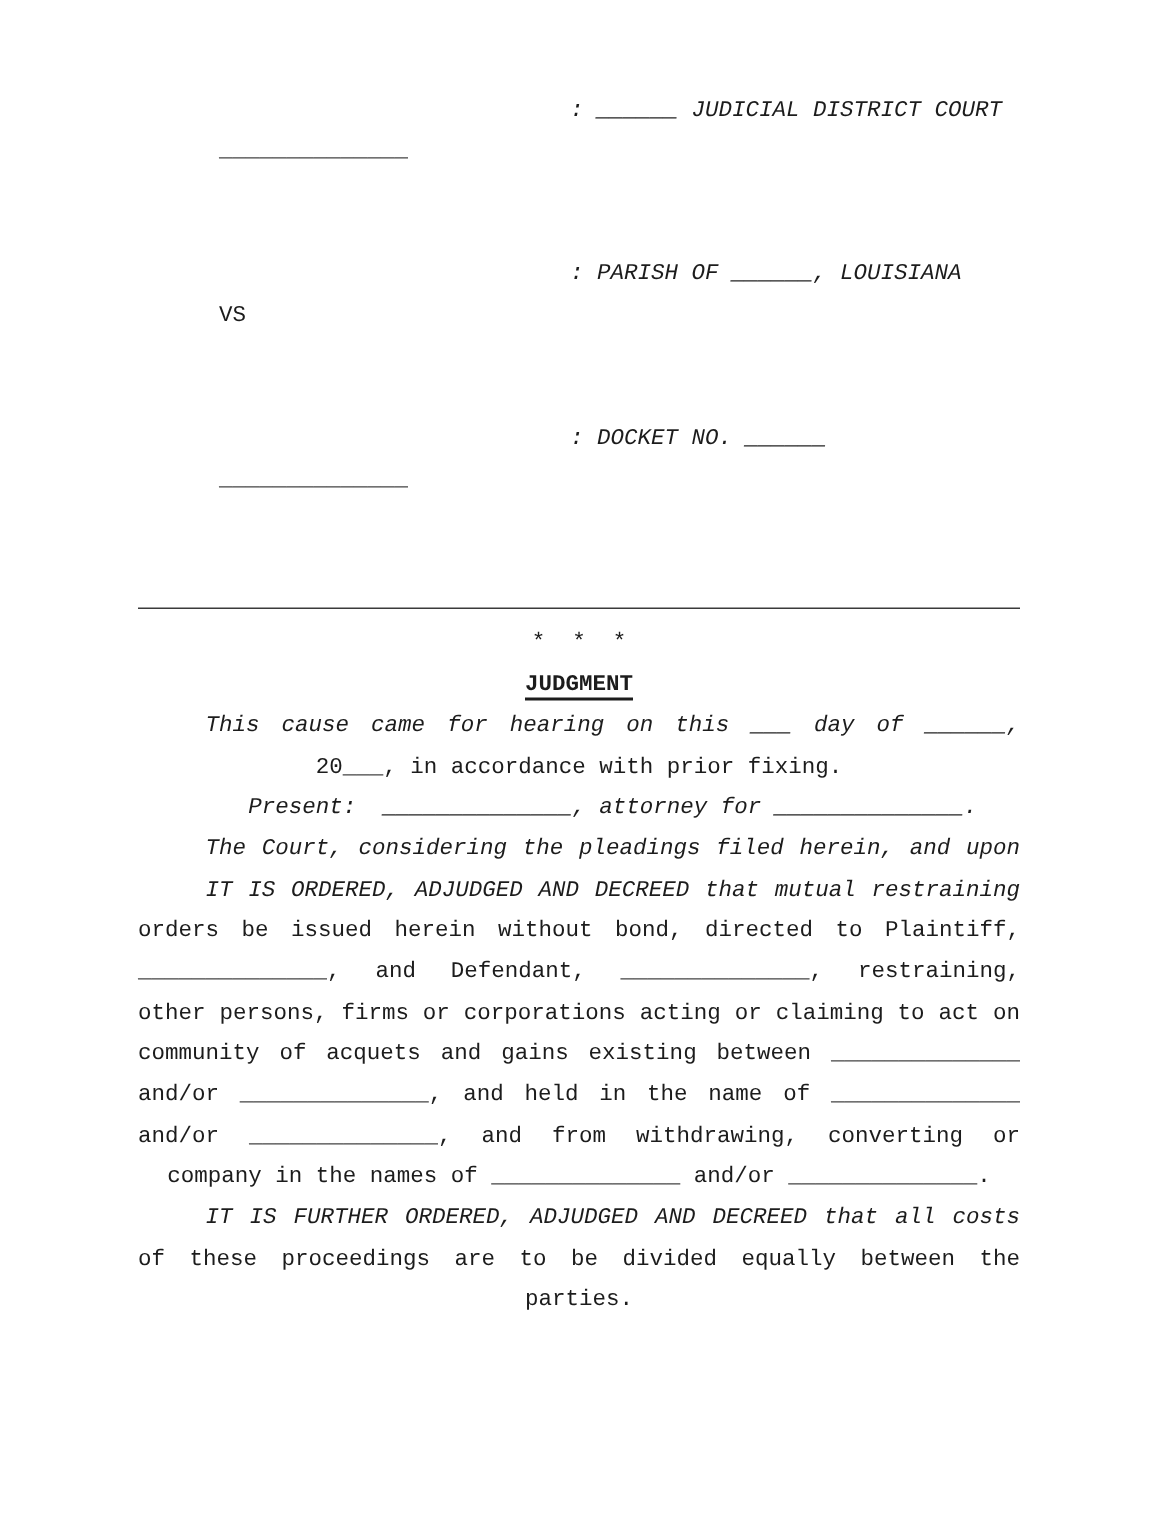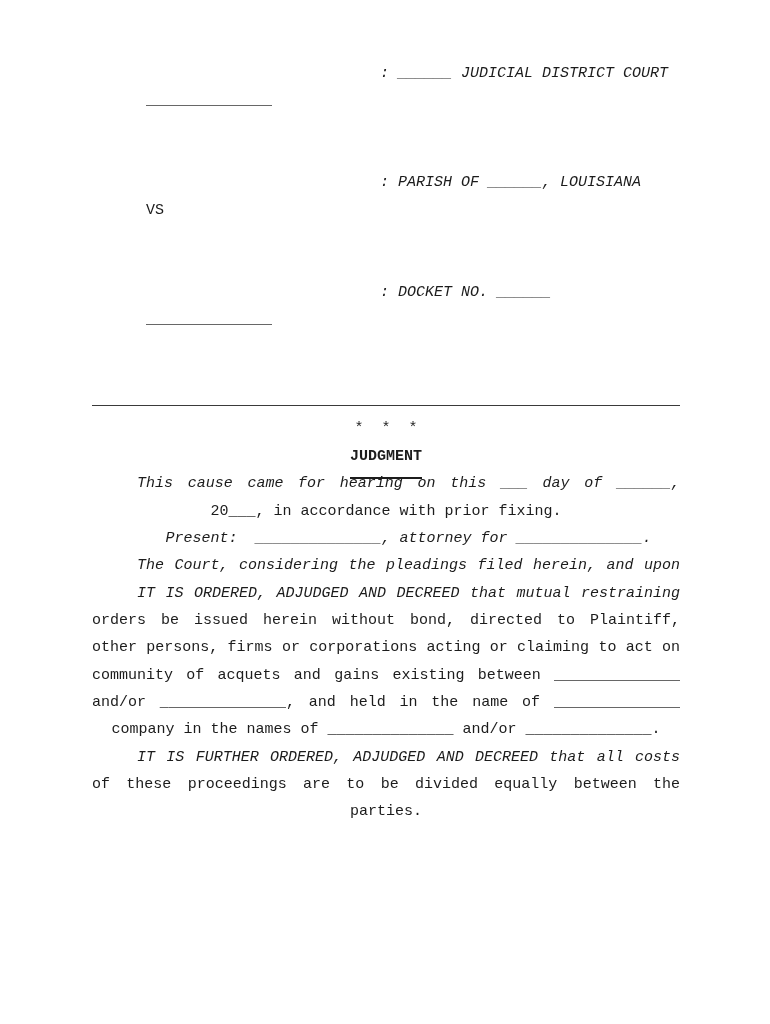--- a/index.html
+++ b/index.html
@@ -25,21 +25,21 @@
     content: "";
     position: absolute;
     left: 0; right: 0; top: 17px;
     border-top: 1px solid #3a3a3a;
   }
   .stars { text-align: center; white-space: pre; }
   .title-row { text-align: center; }
   .title {
     font-weight: bold;
     border-bottom: 2px solid #1c1c1c;
-    padding-bottom: 12px;
+    padding-bottom: 0px;
   }
   
   .ln { white-space: normal; text-align: center; }
   .ln.j { text-align: justify; text-align-last: justify; }
   .ln.last { white-space: pre-wrap; }
   .ln.ind { text-indent: 5ch; font-style: italic; }
 </style>
 </head>
 <body>
 
@@ -77,23 +77,25 @@
     <div class="ln last ind">Present:  ______________, attorney for ______________.</div>
   </div>
 
   <div>
     <div class="ln j ind">The Court, considering the pleadings filed herein, and upon</div>
   </div>
 
   <div>
     <div class="ln j ind">IT IS ORDERED, ADJUDGED AND DECREED that mutual restraining</div>
     <div class="ln j">orders be issued herein without bond, directed to Plaintiff,</div>
+    <div class="ln j">______________, and Defendant, ______________, restraining,</div>
     <div class="ln j">other persons, firms or corporations acting or claiming to act on</div>
     <div class="ln j">community of acquets and gains existing between ______________</div>
     <div class="ln j">and/or ______________, and held in the name of ______________</div>
+    <div class="ln j">and/or ______________, and from withdrawing, converting or</div>
     <div class="ln last">company in the names of ______________ and/or ______________.</div>
   </div>
 
   <div>
     <div class="ln j ind">IT IS FURTHER ORDERED, ADJUDGED AND DECREED that all costs</div>
     <div class="ln j">of these proceedings are to be divided equally between the</div>
     <div class="ln last">parties.</div>
   </div>
 
 </div>

